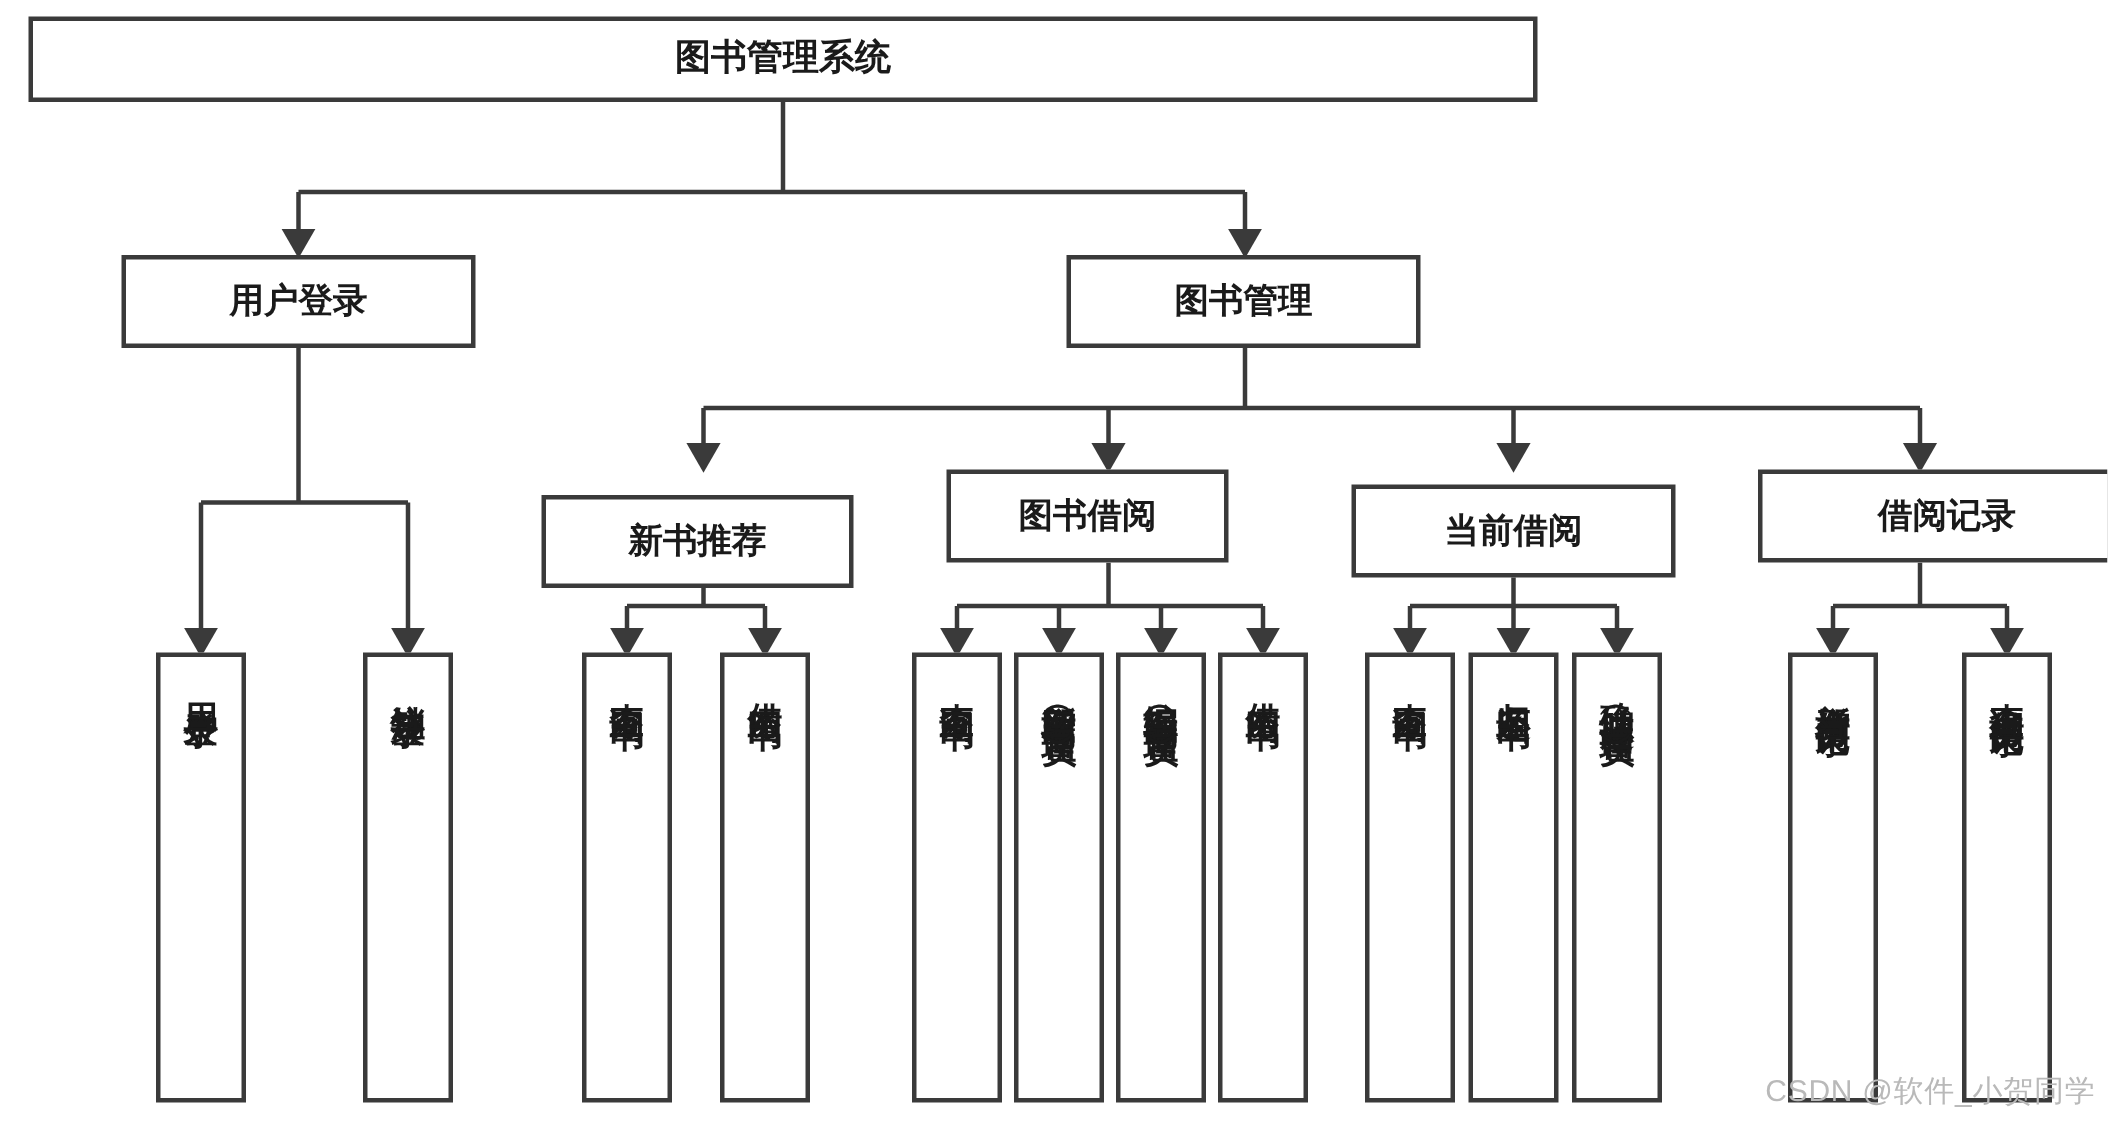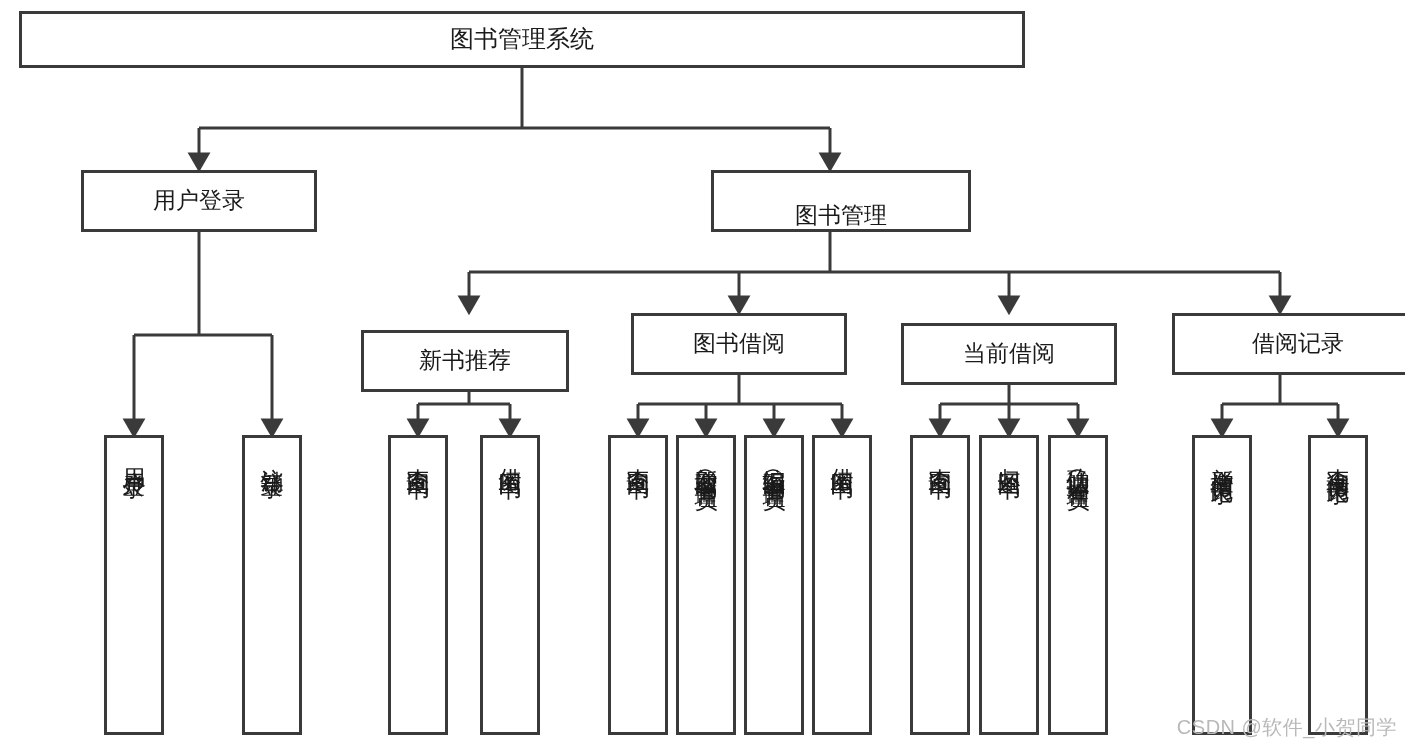--- a/index.html
+++ b/index.html
@@ -34,20 +34,21 @@
     align-items: center;
     justify-content: center;
     color: #1a1a1a;
     z-index: 3;
   }
   .node .node-label {
     display: block;
     text-align: center;
     line-height: 1.18;
     white-space: nowrap;
+    font-weight: bold;
   }
   .node.root .node-label   { font-size: 24px; }
   .node.level2 .node-label { font-size: 23px; }
   .node.level3 .node-label { font-size: 23px; }
   
   .node.leaf {
     align-items: flex-start;
     justify-content: center;
     padding-top: 12px;
   }
@@ -125,28 +126,28 @@
     </g>
   </svg>
 
   <div class="node root" style="left:19px; top:11px; width:1006px; height:57px;">
     <span class="node-label">图书管理系统</span>
   </div>
 
   <div class="node level2" style="left:81px; top:170px; width:236px; height:62px;">
     <span class="node-label">用户登录</span>
   </div>
-  <div class="node level2" style="left:711px; top:170px; width:260px; height:62px;align-items:flex-end;">
+  <div class="node level2" style="left:711px; top:170px; width:236px; height:62px;">
     <span class="node-label">图书管理</span>
   </div>
 
   <div class="node level3" style="left:361px; top:330px; width:208px; height:62px;">
     <span class="node-label">新书推荐</span>
   </div>
-  <div class="node level3" style="left:631px; top:313px; width:216px; height:62px;">
+  <div class="node level3" style="left:631px; top:313px; width:188px; height:62px;">
     <span class="node-label">图书借阅</span>
   </div>
   <div class="node level3" style="left:901px; top:323px; width:216px; height:62px;">
     <span class="node-label">当前借阅</span>
   </div>
   <div class="node level3" style="left:1172px; top:313px; width:236px; height:62px;padding-left:16px;">
     <span class="node-label">借阅记录</span>
   </div>
 
   <div class="node leaf" style="left:104px; top:435px; width:60px; height:300px;">

